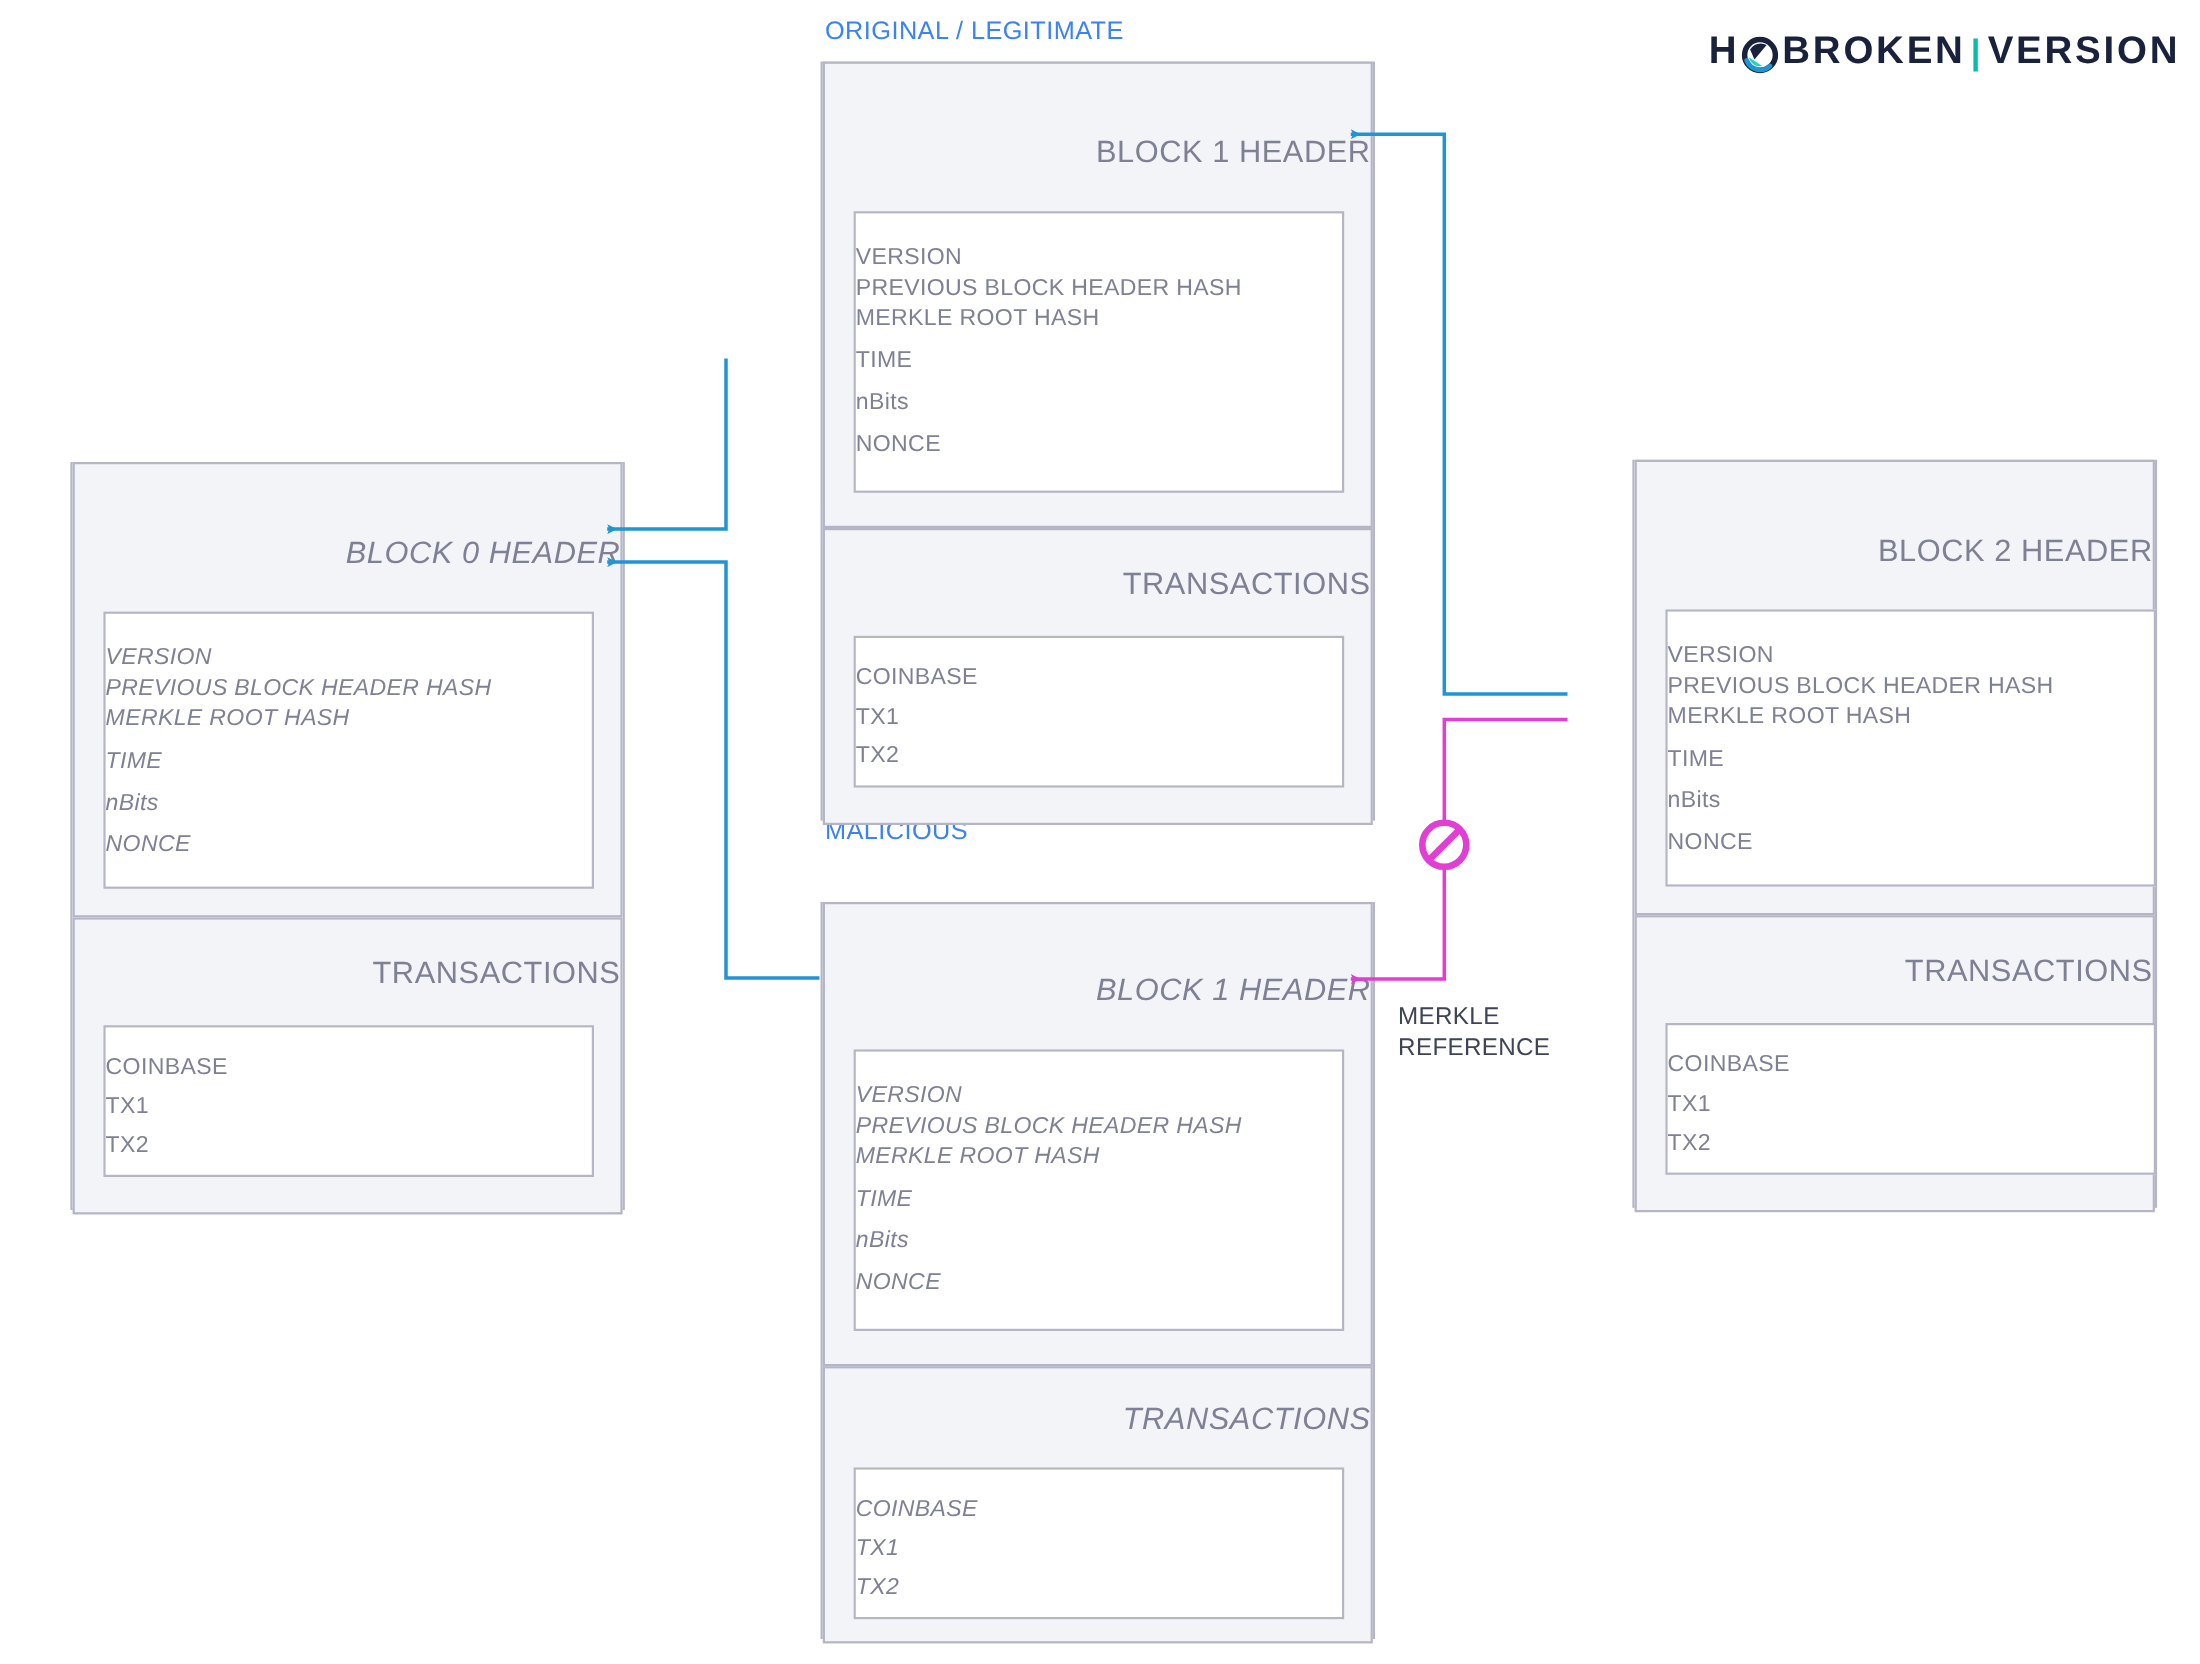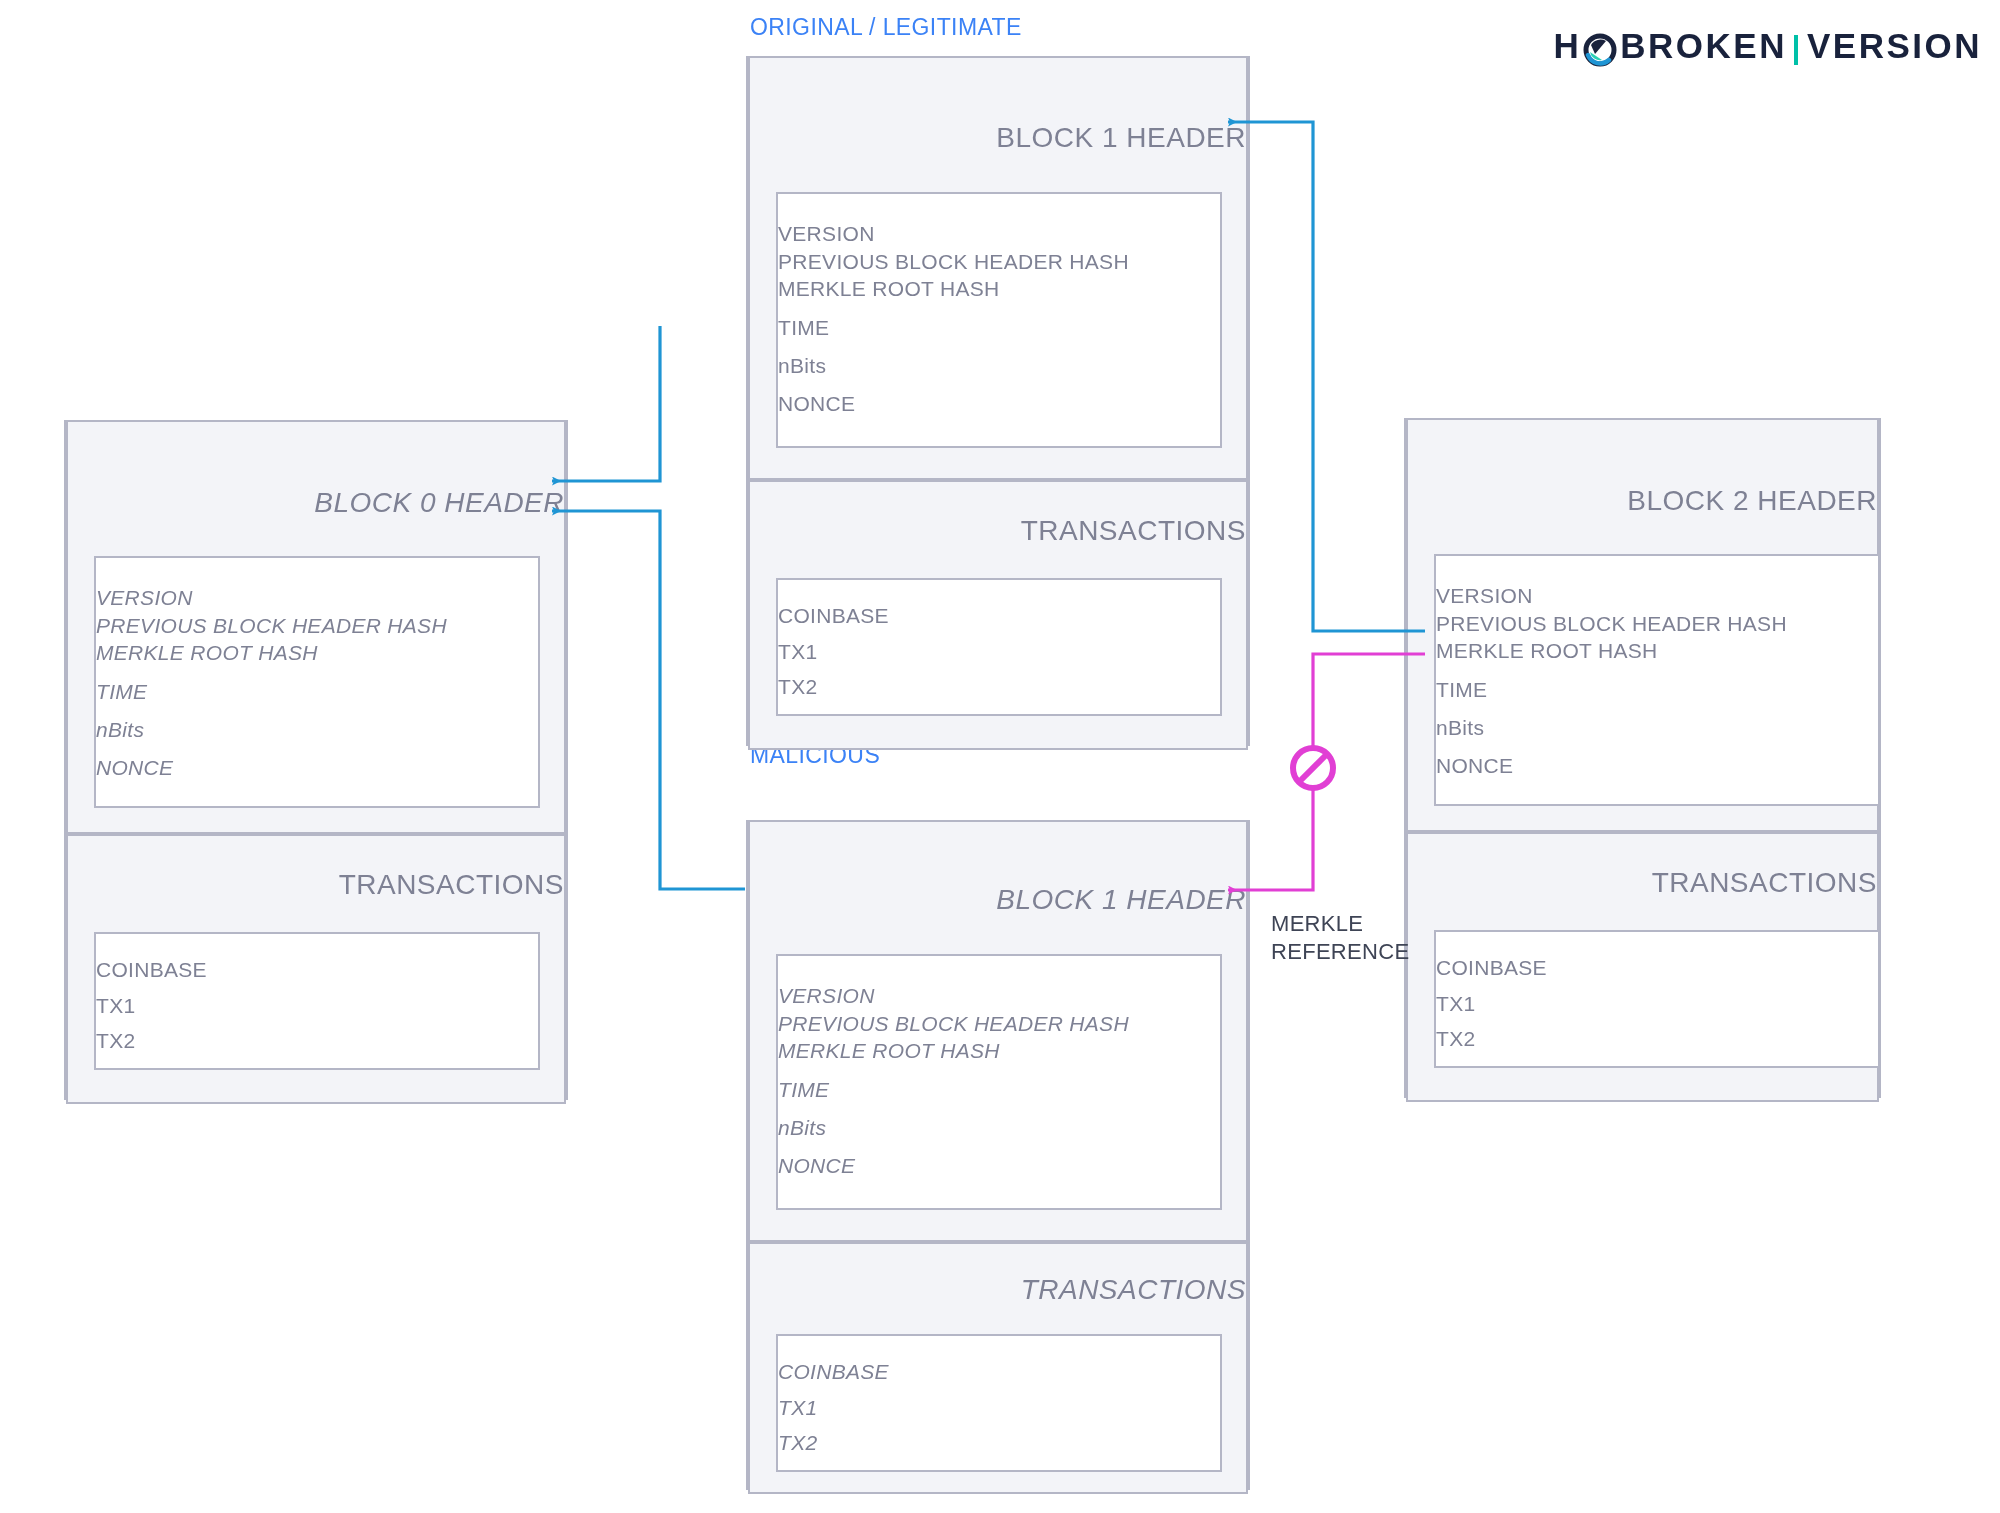--- a/index.html
+++ b/index.html
@@ -206,21 +206,21 @@
     <div class="block-section" style="top:420px; height:252px;">
       <div class="section-title" style="margin-top:30px;">TRANSACTIONS</div>
       <div class="field-box" style="left:26px; top:90px; width:446px; height:138px; padding-top:22px;">
         <div class="field-line">COINBASE</div>
         <div class="field-line" style="margin-top:8px;">TX1</div>
         <div class="field-line" style="margin-top:8px;">TX2</div>
       </div>
     </div>
   </div>
 
-  <div class="block" id="block2" style="left:1404px; top:418px; width:477px; height:680px;">
+  <div class="block" id="block2" style="left:1484px; top:418px; width:477px; height:680px;">
     <div class="block-section" style="top:-2px; height:414px;">
       <div class="section-title" style="margin-top:65px;">BLOCK 2 HEADER</div>
       <div class="field-box" style="left:26px; top:134px; width:446px; height:252px; padding-top:26px;">
         <div class="field-line">VERSION</div>
         <div class="field-line">PREVIOUS BLOCK HEADER HASH</div>
         <div class="field-line">MERKLE ROOT HASH</div>
         <div class="field-line" style="margin-top:11px;">TIME</div>
         <div class="field-line" style="margin-top:10px;">nBits</div>
         <div class="field-line" style="margin-top:10px;">NONCE</div>
       </div>

